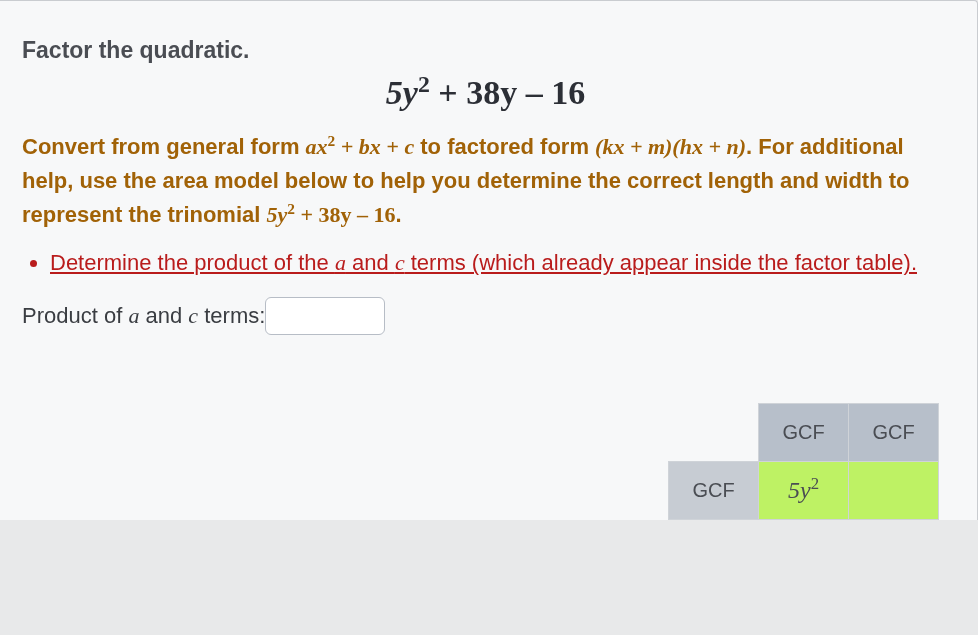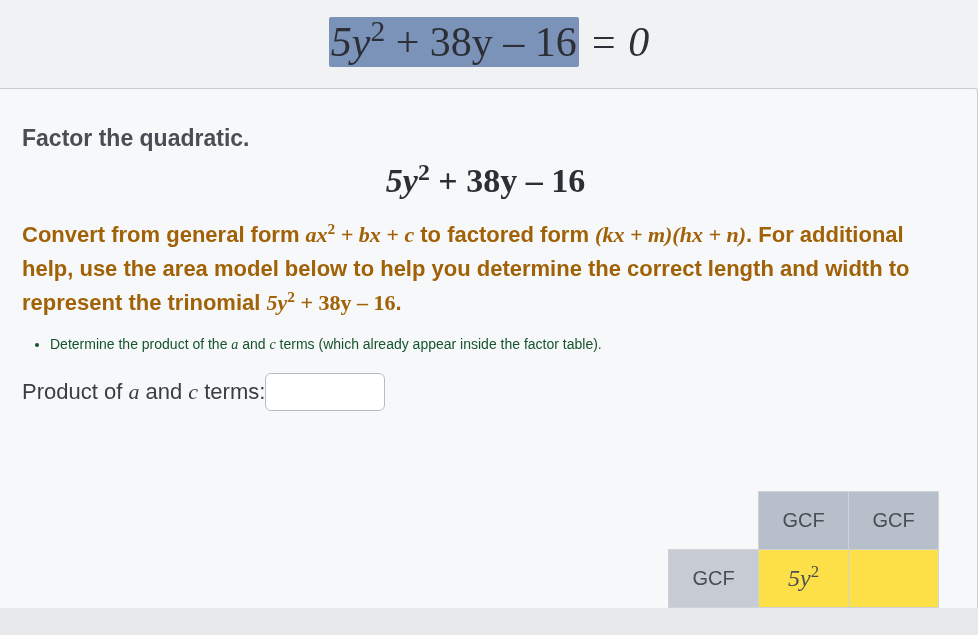--- a/index.html
+++ b/index.html
@@ -69,23 +69,24 @@
       white-space: nowrap;
     }
     .math .up { font-style: normal; }
     sup { font-size: 0.7em; vertical-align: super; line-height: 0; font-style: normal; }
     ul.bullet {
       list-style: disc;
       padding-left: 28px;
       margin-bottom: 18px;
     }
     ul.bullet li {
-      font-size: 14px;
+      font-size: 22px;
       line-height: 1.5;
-      color: #14532d;
+      color: #b91c1c;
+      text-decoration: underline;
     }
     .product-row {
       display: flex;
       align-items: center;
       gap: 0;
       font-size: 22px;
       color: #3a3d42;
       margin-bottom: 10px;
     }
     .product-input {
@@ -111,38 +112,35 @@
       align-items: center;
       justify-content: center;
       font-size: 20px;
       font-family: Arial, sans-serif;
       color: #4a4d53;
       margin: -1px 0 0 -1px;
     }
     .am-blank { border: none; background: transparent; }
     .am-header { background: #c7ccd3; font-weight: 500; }
     .am-header-top { background: #b7bfca; font-weight: 500; }
-    .am-data { background: #fde047; font-family: "Times New Roman", serif; font-style: italic; font-size: 24px; }
+    .am-data { background: #bef264; font-family: "Times New Roman", serif; font-style: italic; font-size: 24px; }
     .cursor-svg {
       position: absolute;
       top: 102px;
       right: 360px;
       width: 18px;
       height: 24px;
       pointer-events: none;
     }
   </style>
 </head>
 <body>
 
 <div class="page">
 
-  <div class="equation-header">
-    <span class="highlighted"><span class="math"><span>5y</span><sup>2</sup><span class="up"> + 38y – 16</span></span></span><span class="math up"> = 0</span>
-  </div>
 
   <svg class="cursor-svg" viewBox="0 0 16 24">
     <path d="M1 1 L1 18 L5 14 L8 22 L11 21 L8 13 L14 13 Z" fill="#000" stroke="#fff" stroke-width="1"></path>
   </svg>
 
   <div class="card">
     <div class="section-title">Factor the quadratic.</div>
 
     <div class="quad-line">
       <span class="math"><span>5y</span><sup>2</sup><span class="up"> + 38y – 16</span></span>

